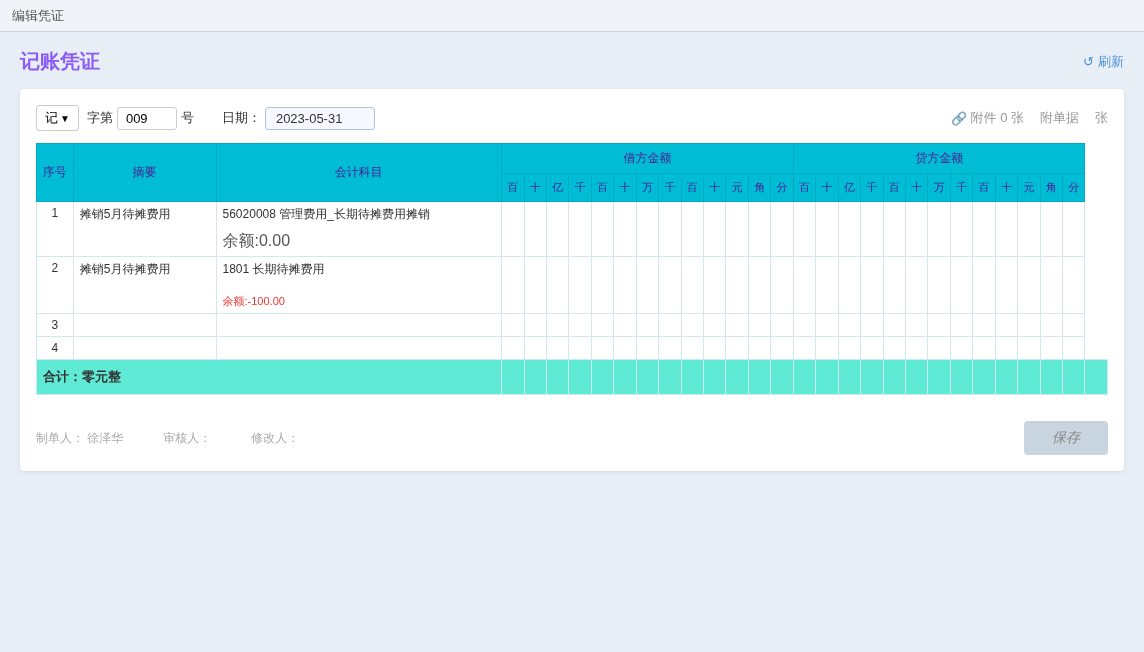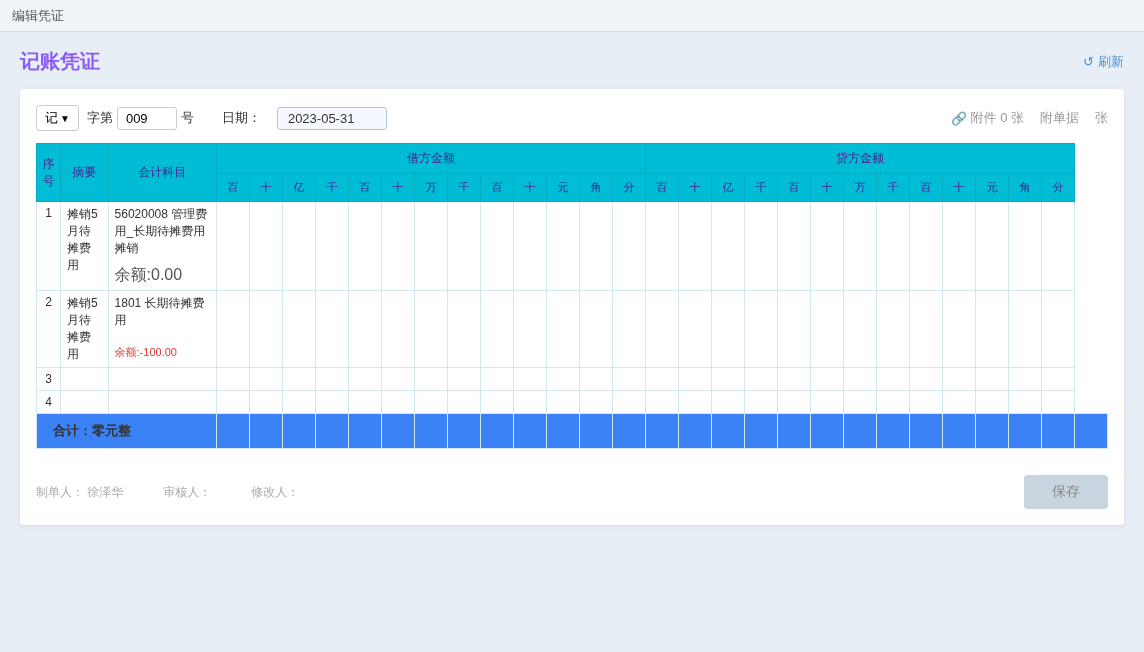--- a/index.html
+++ b/index.html
@@ -86,21 +86,20 @@
       font-size: 13px;
     }
     .date-input {
       border: 1px solid #b0c4d8;
       border-radius: 3px;
       padding: 3px 10px;
       font-size: 13px;
       background: #f5f9ff;
       color: #333;
       width: 110px;
-      margin-left: 12px;
     }
     .right-actions {
       margin-left: auto;
       display: flex;
       align-items: center;
       gap: 16px;
       color: #999;
       font-size: 13px;
     }
     .attachment-link {
@@ -153,42 +152,43 @@
     .digit-header {
       font-size: 11px;
       writing-mode: horizontal-tb;
       width: 22px;
       text-align: center;
     }
     .row-summary { font-size: 12px; }
     .row-balance { font-size: 16px; color: #555; margin-top: 8px; }
     .row-balance-neg { color: #e53935; font-size: 11px; margin-top: 16px; }
     .total-row td {
-      background: #3b82f6;
-      font-size: 13px;
-      padding: 8px 16px;
+      background: #5eead4;
+      font-size: 13px;
+      padding: 8px 6px;
       border: 1px solid #d0e8f0;
     }
     .footer-bar {
       display: flex;
       align-items: center;
       gap: 40px;
       margin-top: 26px;
       color: #aaa;
       font-size: 12px;
     }
     .save-btn {
       margin-left: auto;
       background: #c8d4e0;
       color: #888;
       border: none;
       border-radius: 4px;
       padding: 8px 28px;
       font-size: 14px;
       cursor: not-allowed;
+      font-style: italic;
     }
     .scrollbar-area {
       position: relative;
       overflow-x: auto;
     }
   </style>
 </head>
 <body>
 
 <div class="window-titlebar">

